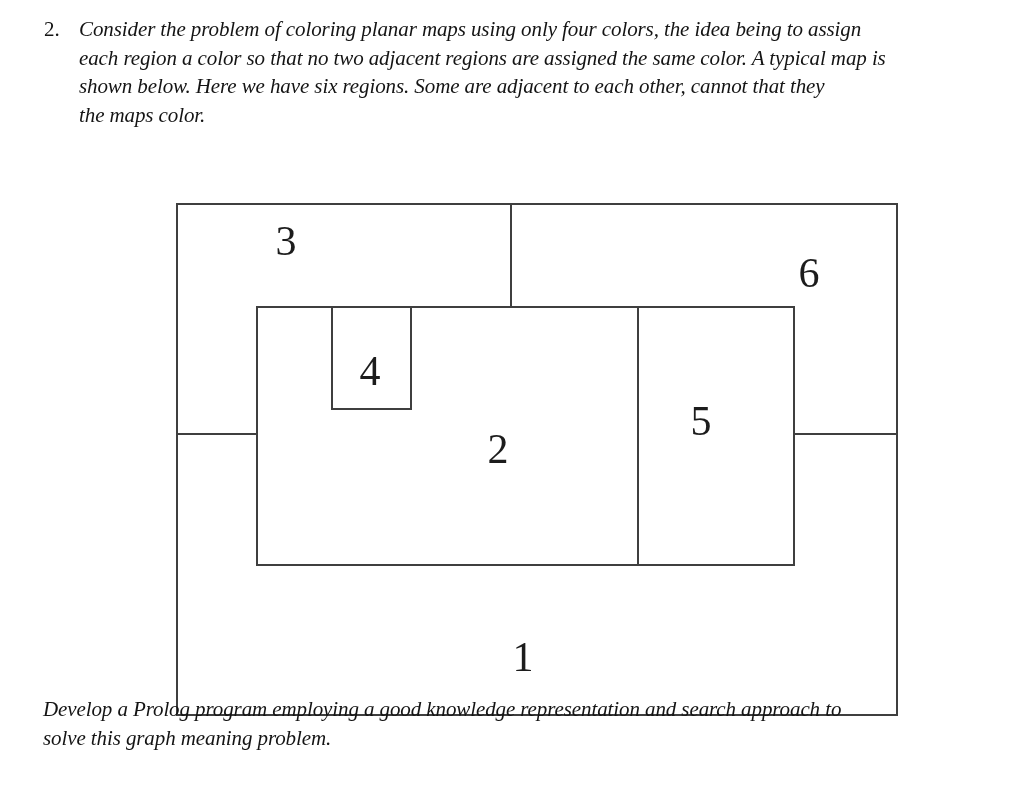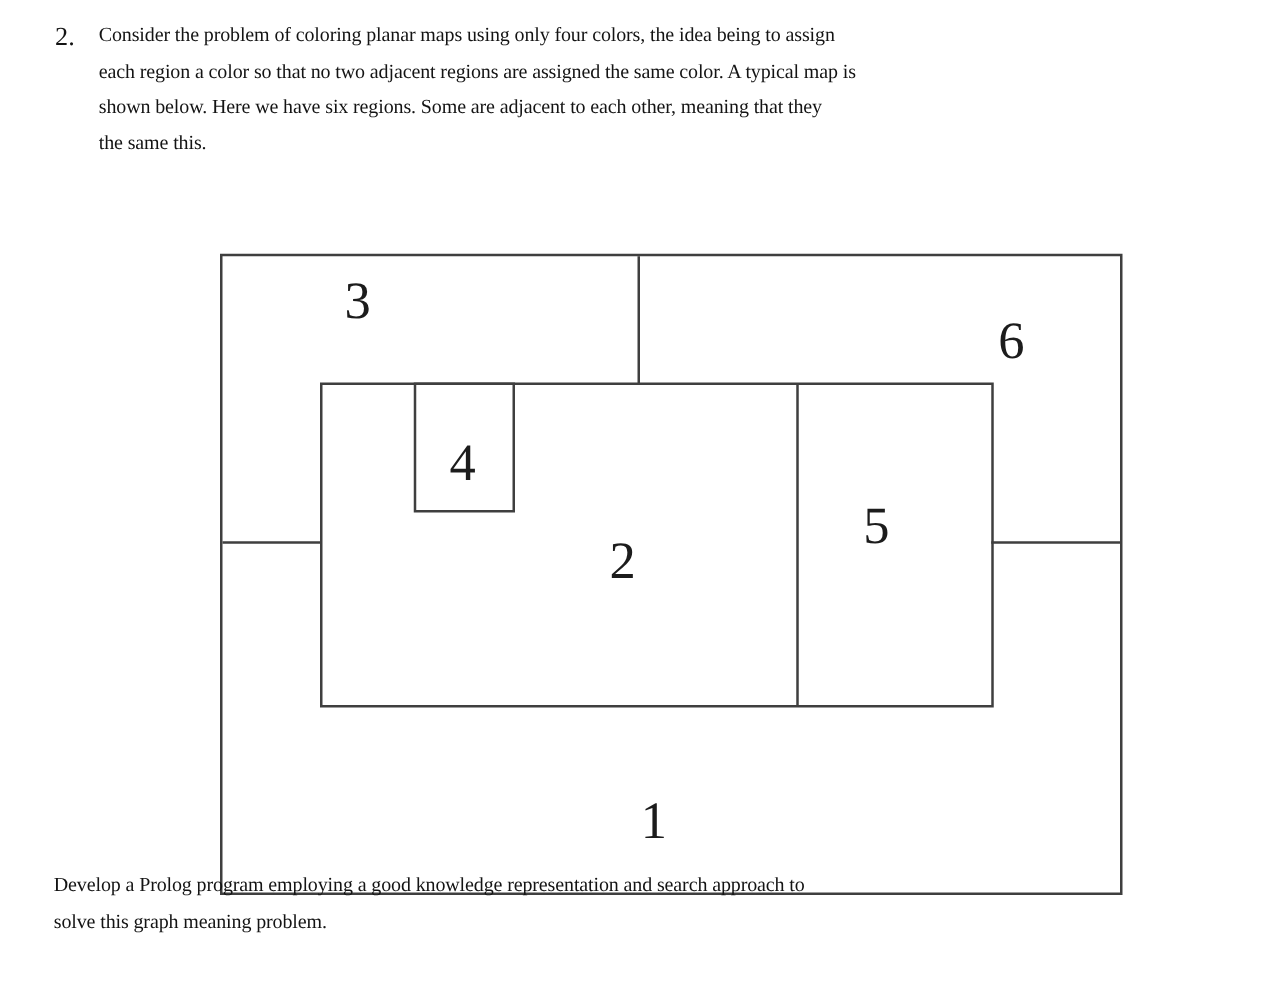--- a/index.html
+++ b/index.html
@@ -28,24 +28,25 @@
     position: absolute;
     left: 0;
     top: 0;
     font-size: 21px;
     line-height: 28.5px;
   }
   .problem .lines {
     margin-left: 35px;
   }
   .tline {
-    font-size: 16px;
+    font-size: 21px;
     line-height: 28.5px;
     white-space: nowrap;
     letter-spacing: -0.1px;
+    font-style: italic;
   }
 
   
   .diagram {
     position: absolute;
     left: 176px;
     top: 203px;
     width: 722px;
     height: 513px;
     border: 2px solid #3f3f3f;
@@ -96,22 +97,22 @@
 </head>
 <body>
 
 <div class="page">
 
   <div class="problem">
     <span class="num">2.</span>
     <div class="lines">
       <div class="tline">Consider the problem of coloring planar maps using only four colors, the idea being to assign</div>
       <div class="tline">each region a color so that no two adjacent regions are assigned the same color. A typical map is</div>
-      <div class="tline">shown below. Here we have six regions. Some are adjacent to each other, meaning that they</div>
-      <div class="tline">the same this.</div>
+      <div class="tline">shown below. Here we have six regions. Some are adjacent to each other, cannot that they</div>
+      <div class="tline">the maps color.</div>
     </div>
   </div>
 
   <div class="diagram">
     <div class="dline top-divider"></div>
     <div class="dbox inner-box"></div>
     <div class="dbox region4-box"></div>
     <div class="dline divider-2-5"></div>
     <div class="dline notch-left"></div>
     <div class="dline notch-right"></div>

